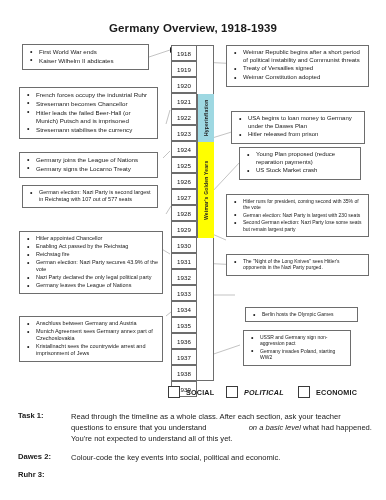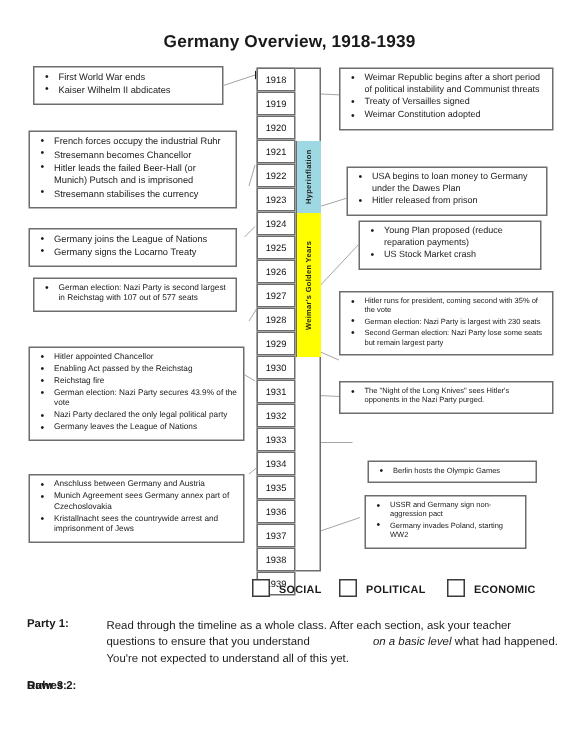--- a/index.html
+++ b/index.html
@@ -332,38 +332,41 @@
         <li>USSR and Germany sign non-aggression pact</li>
         <li>Germany invades Poland, starting WW2</li>
       </ul>
   </div>
 
   <div id="legend">
     <div class="legitem" style="left:0px;">
       <div class="legbox"></div>
       <div class="leglabel">SOCIAL</div>
     </div>
-    <div class="legitem" style="left:58px;">
+    <div class="legitem" style="left:58px;font-style:italic;">
       <div class="legbox"></div>
       <div class="leglabel">POLITICAL</div>
     </div>
     <div class="legitem" style="left:130px;">
       <div class="legbox"></div>
       <div class="leglabel">ECONOMIC</div>
     </div>
   </div>
 
   <div id="tasks">
     <div class="task">
-      <div class="tasklabel">Party 1:</div>
+      <div class="tasklabel">Task 1:</div>
       <div class="tasktext">
         <span>Read through the timeline as a whole class. After each section, ask your teacher questions to ensure that you understand </span><i>on a basic level</i><span> what had happened. You're not expected to understand all of this yet.</span>
       </div>
     </div>
     <div class="task">
       <div class="tasklabel">Dawes 2:</div>
+      <div class="tasktext">
+        <span>Colour-code the key events into social, political and economic.</span>
+      </div>
     </div>
     <div class="task">
       <div class="tasklabel">Ruhr 3:</div>
     </div>
   </div>
 
 </div>
 
 </body></html>

